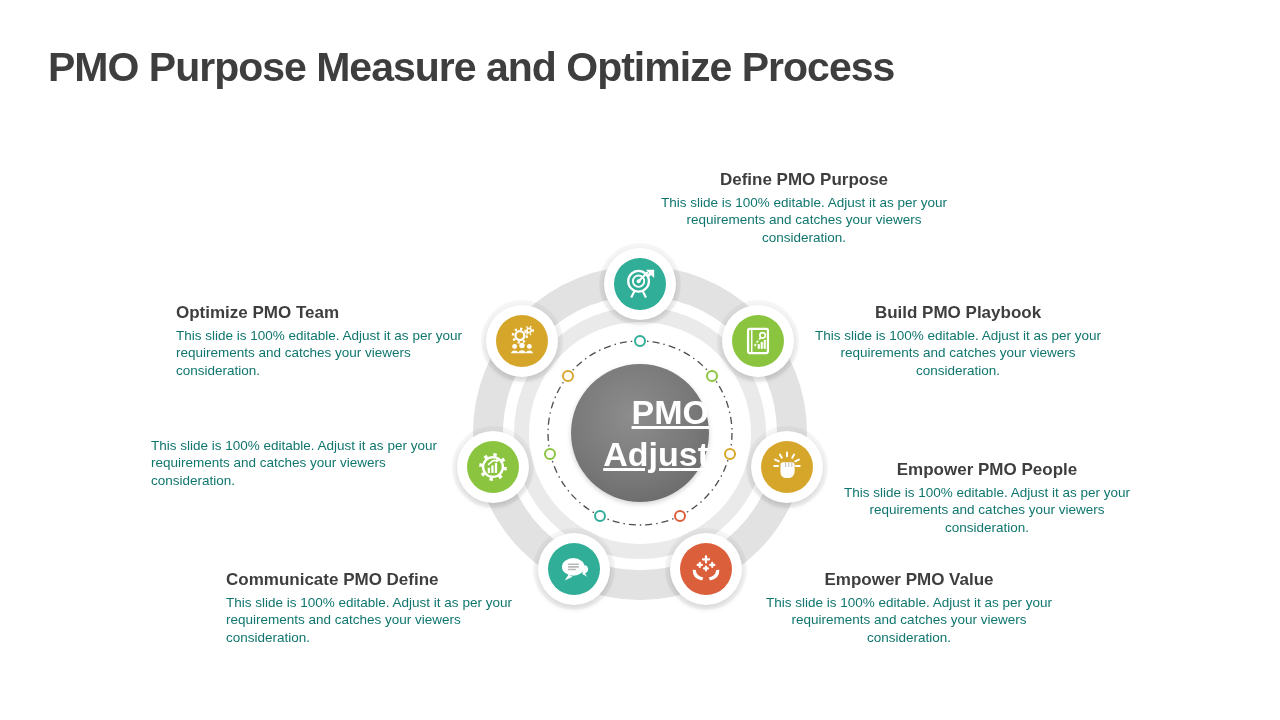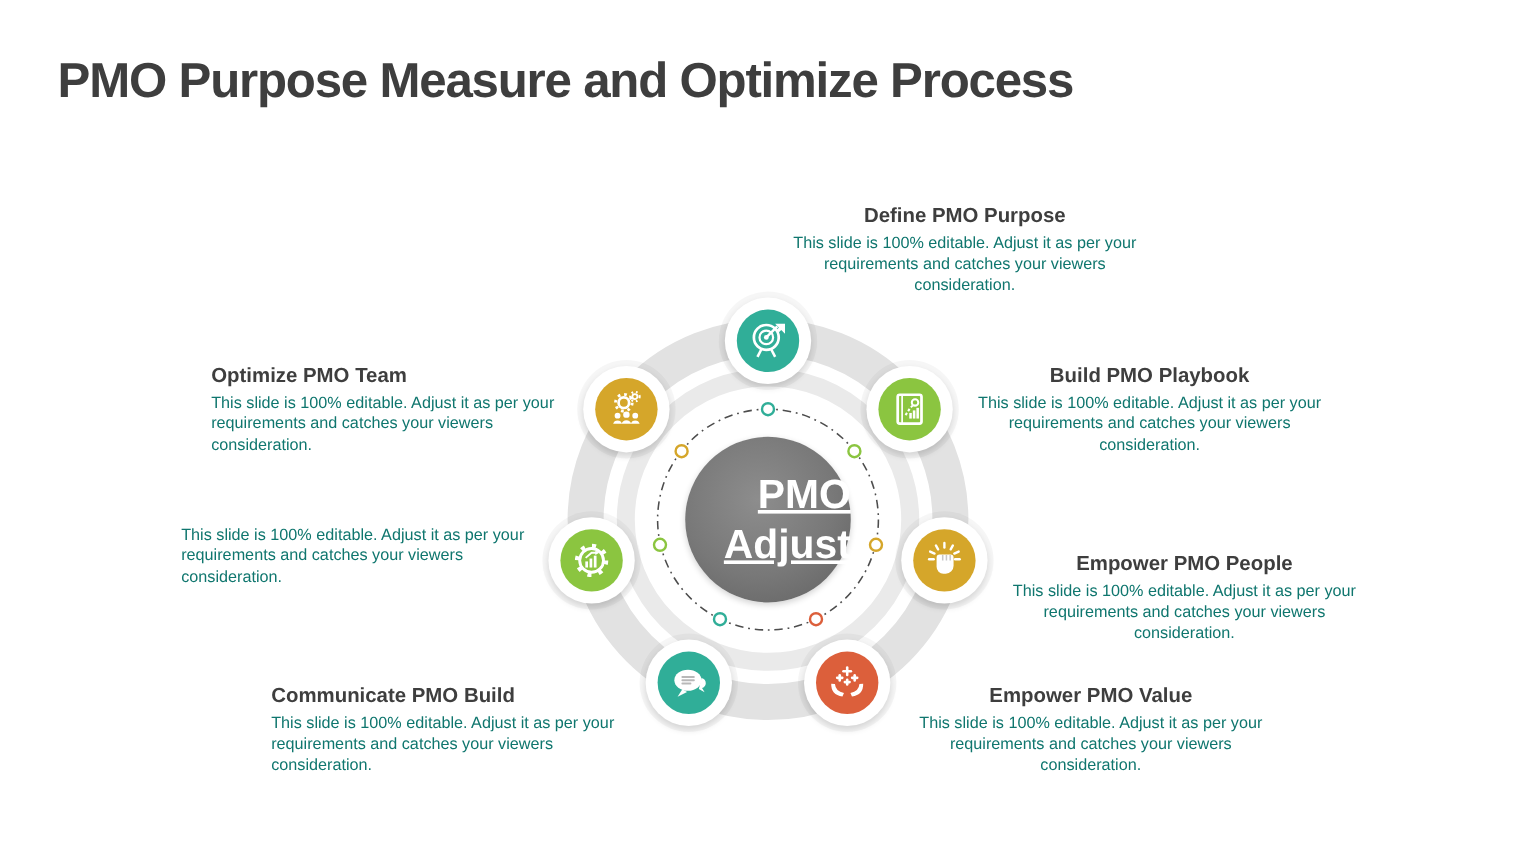--- a/index.html
+++ b/index.html
@@ -239,21 +239,21 @@
     <h3>Empower PMO People</h3>
     <p>This slide is 100% editable. Adjust it as per your requirements and catches your viewers consideration.</p>
   </div>
 
   <div class="text-block align-left tb-3">
     <h3>Empower PMO Value</h3>
     <p>This slide is 100% editable. Adjust it as per your requirements and catches your viewers consideration.</p>
   </div>
 
   <div class="text-block align-right tb-4">
-    <h3>Communicate PMO Build</h3>
+    <h3>Communicate PMO Define</h3>
     <p>This slide is 100% editable. Adjust it as per your requirements and catches your viewers consideration.</p>
   </div>
 
   <div class="text-block align-right tb-5">
     <p>This slide is 100% editable. Adjust it as per your requirements and catches your viewers consideration.</p>
   </div>
 
   <div class="text-block align-right tb-6">
     <h3>Optimize PMO Team</h3>
     <p>This slide is 100% editable. Adjust it as per your requirements and catches your viewers consideration.</p>

